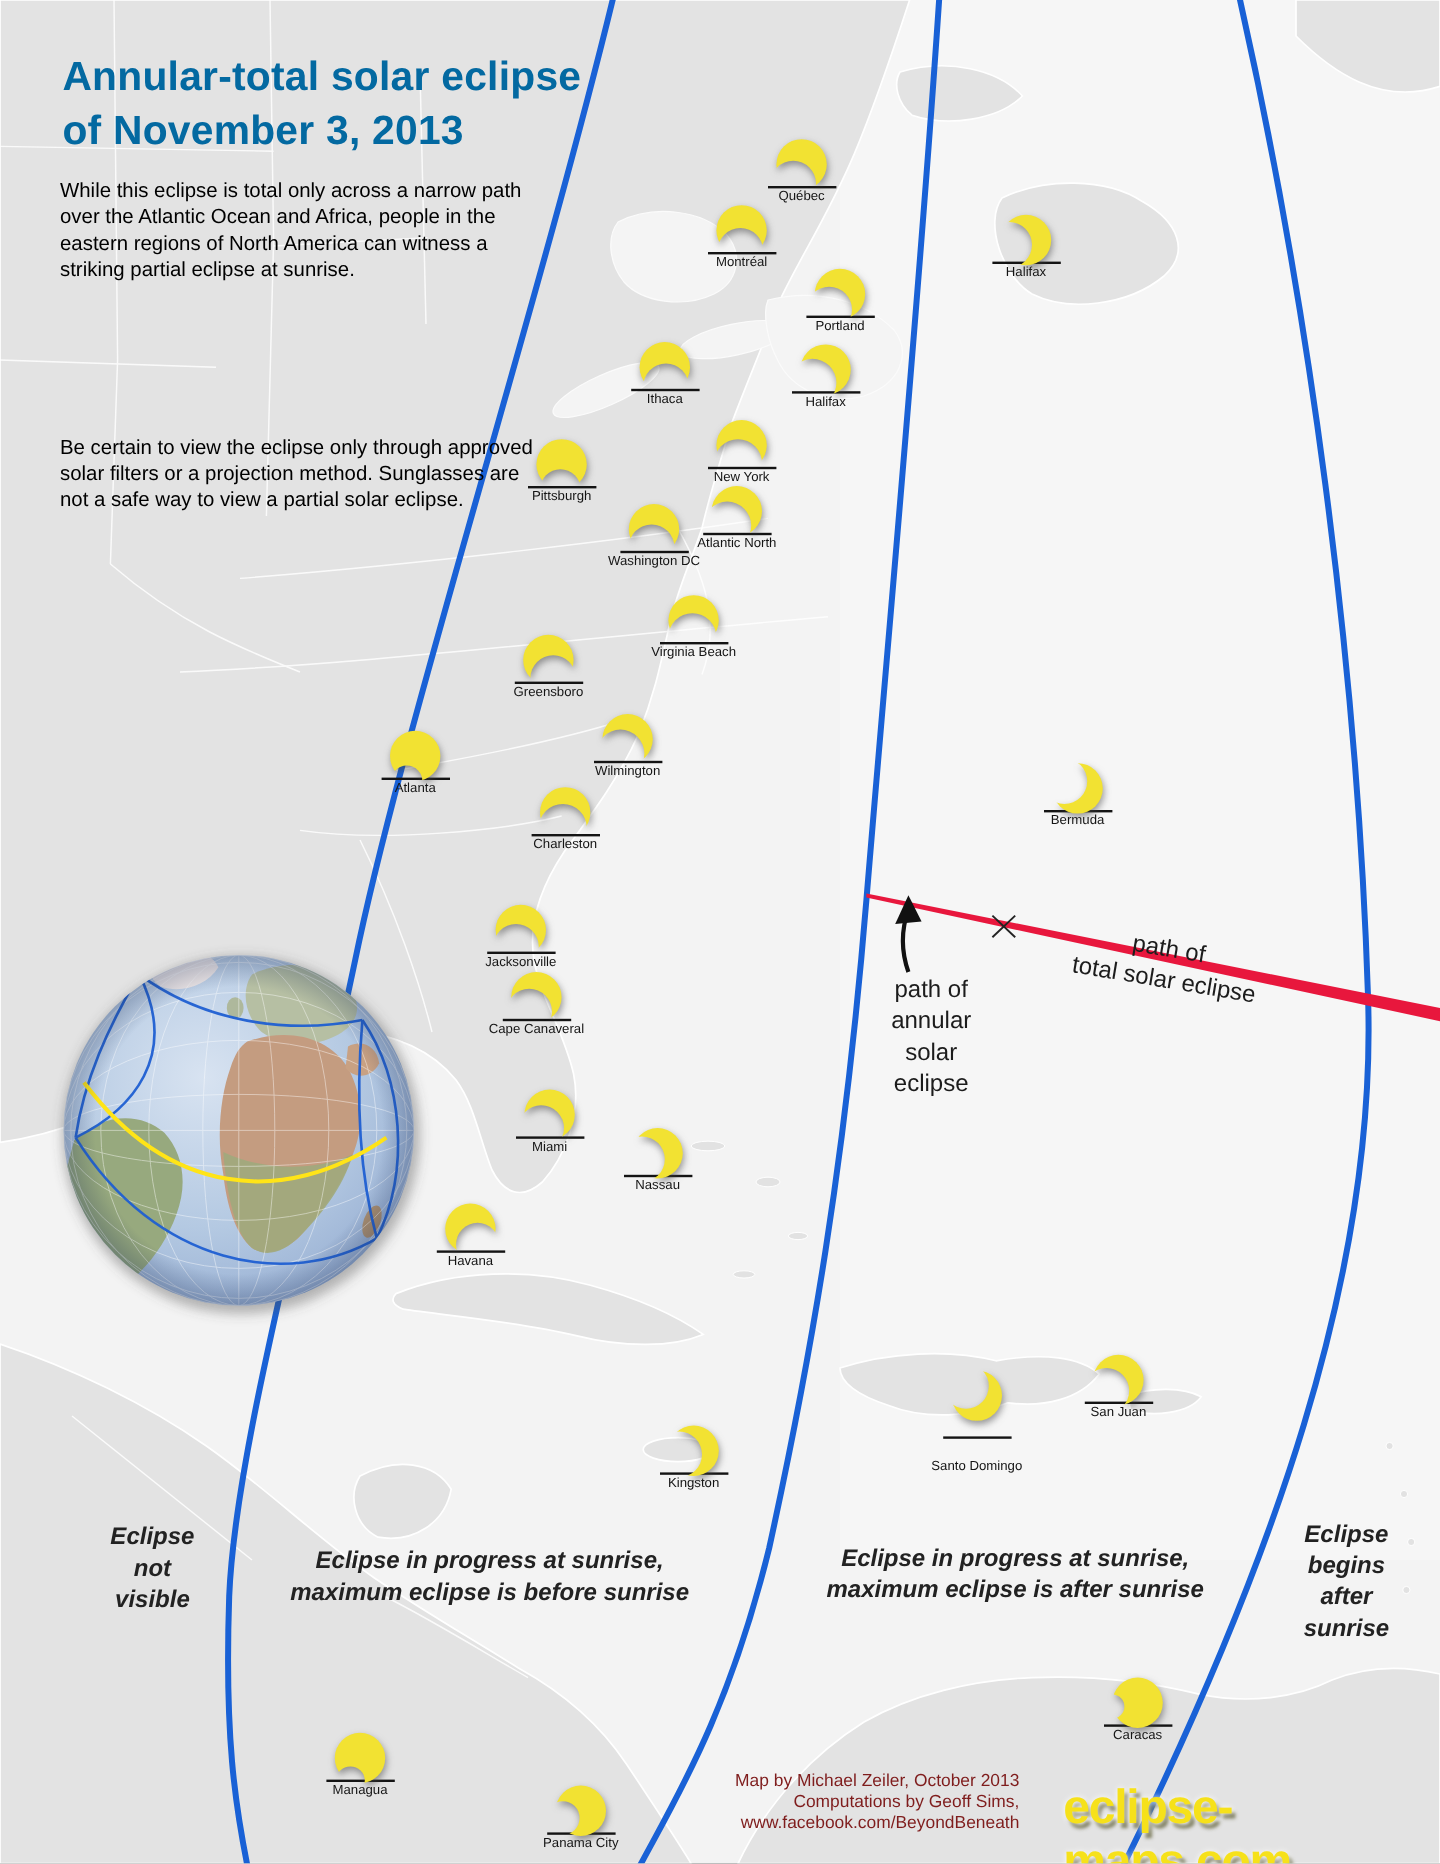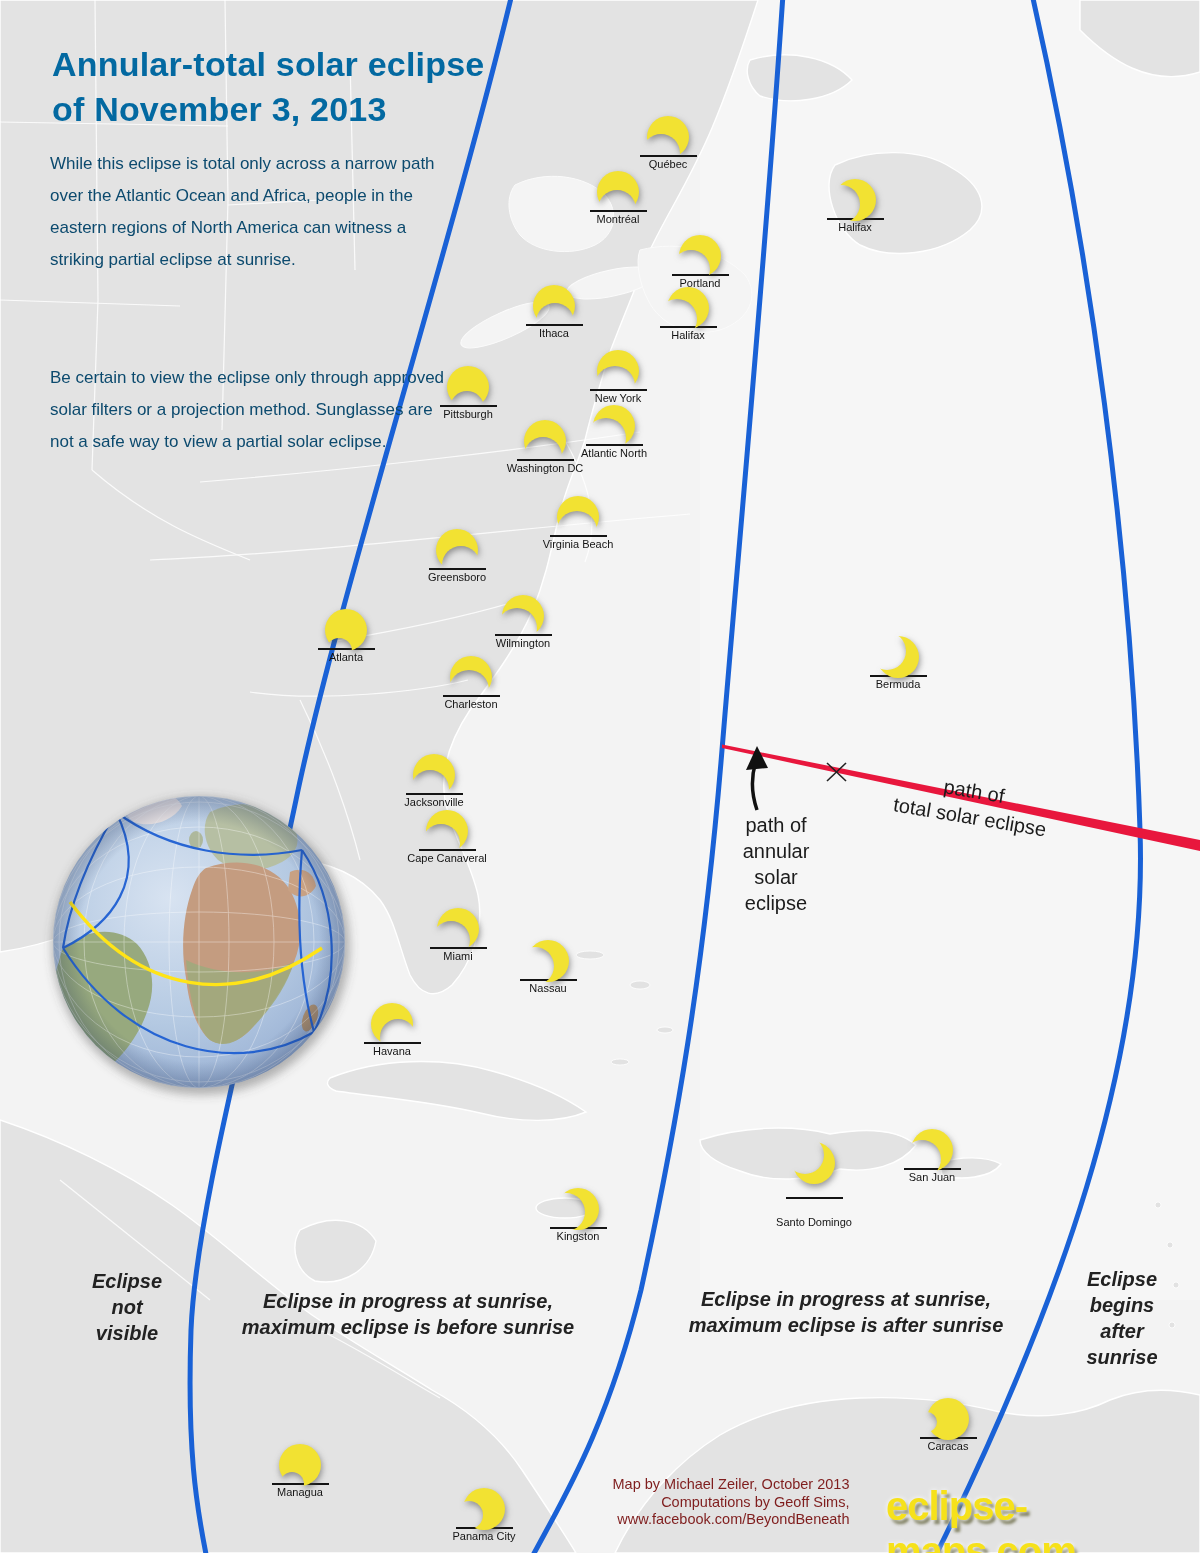--- a/index.html
+++ b/index.html
@@ -11,21 +11,21 @@
   }
   #map-svg { position:absolute; left:0; top:0; }
   .abs { position:absolute; }
   .pre { white-space:pre-line; }
 
   .title {
     left:52px; top:42px; font-size:34px; line-height:45px; font-weight:600;
     color:#0369a1; letter-spacing:0.2px;
   }
   .para {
-    left:50px; width:400px; font-size:17px; line-height:32px; color:#0c4a6e;
+    left:50px; width:400px; font-size:17px; line-height:22px; color:#000000;
   }
   .p1 { top:148px; } .p2 { top:253px; } .p3 { top:362px; }
 
   .zone-label {
     font-style:italic; font-weight:600; color:#222; text-align:center;
     font-size:20px; line-height:26px; transform:translateX(-50%);
   }
   .z-not-visible   { left:127px;  top:1268px; }
   .z-before        { left:408px;  top:1288px; }
   .z-after         { left:846px;  top:1286px; }
@@ -265,21 +265,21 @@
             <rect width="54" height="54" fill="#fff"></rect>
             <circle class="bite" fill="#000" cx="13" cy="31" r="19"></circle>
           </mask>
         </defs>
         <circle class="disc" cx="27" cy="27" r="21" fill="#f2e232" mask="url(#bite-2)"></circle>
       </svg>
       <div class="horizon-line"></div>
       <div class="city-label">Halifax</div>
     </div>
 
-    <div class="city" style="left: 700px; top: 229px;">
+    <div class="city" style="left: 700px; top: 218px;">
       <svg class="sun" width="54" height="54" viewBox="0 0 54 54">
         <defs>
           <mask class="bite-mask" id="bite-3">
             <rect width="54" height="54" fill="#fff"></rect>
             <circle class="bite" fill="#000" cx="18" cy="40" r="19"></circle>
           </mask>
         </defs>
         <circle class="disc" cx="27" cy="27" r="21" fill="#f2e232" mask="url(#bite-3)"></circle>
       </svg>
       <div class="horizon-line"></div>

